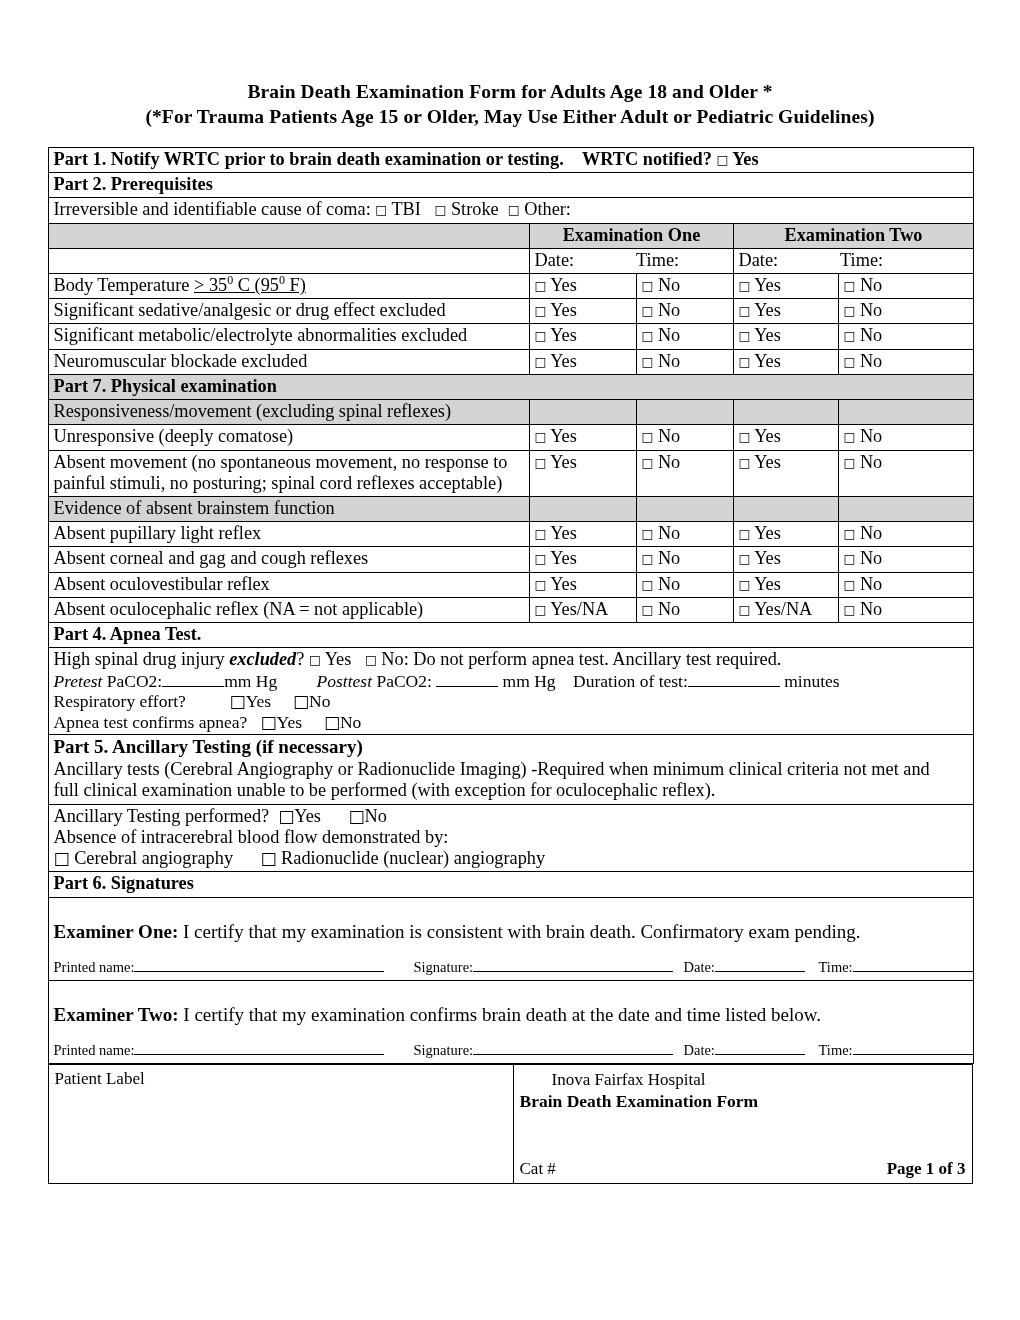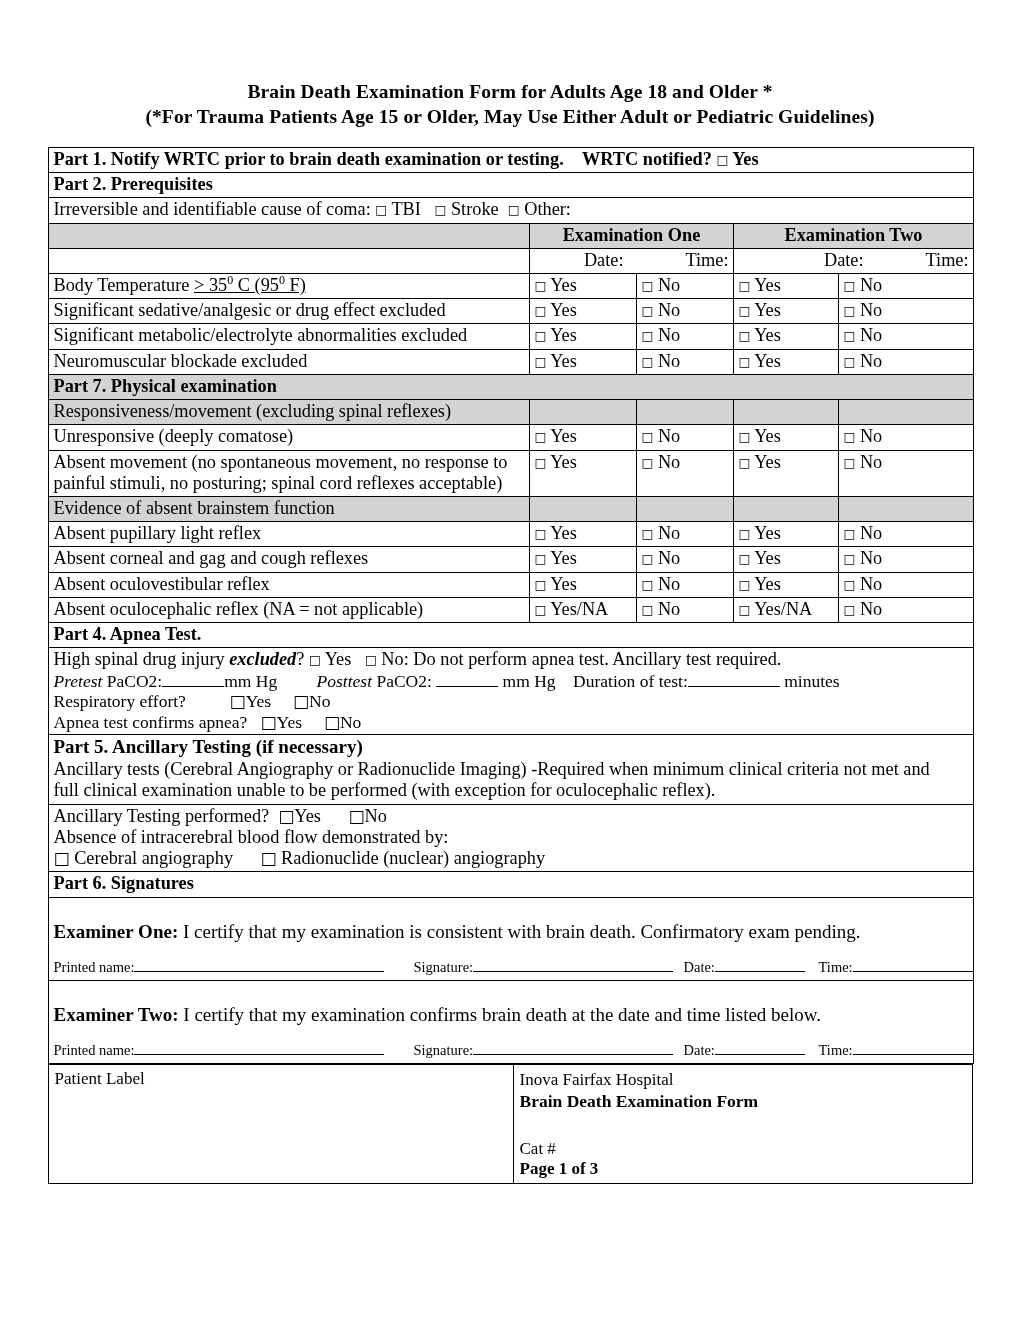--- a/index.html
+++ b/index.html
@@ -71,21 +71,21 @@
   .shaded { background: #d4d4d4 !important; }
   .exam-head {
     background: #d4d4d4 !important;
     text-align: center;
     font-weight: bold;
     font-size: 19px;
     padding-top: 2px;
     padding-bottom: 3px;
     margin-left: 48px;
   }
-  .dt-cell { font-size: 18px; padding-left: 6px; text-align: right; }
+  .dt-cell { font-size: 18px; padding-left: 6px; }
   .dt-cell .time-lbl { display: inline-block; margin-left: 62px; }
   .yn { font-size: 18px; white-space: nowrap; padding-left: 7px; }
 
   .u { text-decoration: underline; }
   .bi { font-weight: bold; font-style: italic; }
   .it { font-style: italic; }
   sup.deg { font-size: 12px; vertical-align: super; line-height: 0; }
 
   .box-sm {
     font-family: "DejaVu Sans", sans-serif;
@@ -129,31 +129,30 @@
     margin: 0 auto;
   }
   table.footer td {
     border: 1.3px solid #000;
     vertical-align: top;
     font-size: 17px;
     padding: 4px 6px;
   }
   .ft-left { width: 452px; height: 110px; }
   .ft-right { position: relative; height: 110px; }
-  .ft-hosp { font-size: 17px; line-height: 1.25; }
+  .ft-hosp { font-size: 17px; line-height: 1.25; margin-left: 32px; }
   .ft-form { font-weight: bold; font-size: 17.5px; line-height: 1.35; }
   .ft-bottom {
     position: absolute;
     bottom: 4px;
     left: 6px;
     right: 6px;
     display: flex;
     justify-content: space-between;
     font-size: 17px;
-    flex-direction: column;
   }
   .ft-page { font-weight: bold; }
 </style>
 </head>
 <body>
 
 <div class="page">
 
   <div class="title-block">
     <div class="title-line">Brain Death Examination Form for Adults Age 18 and Older *</div>

